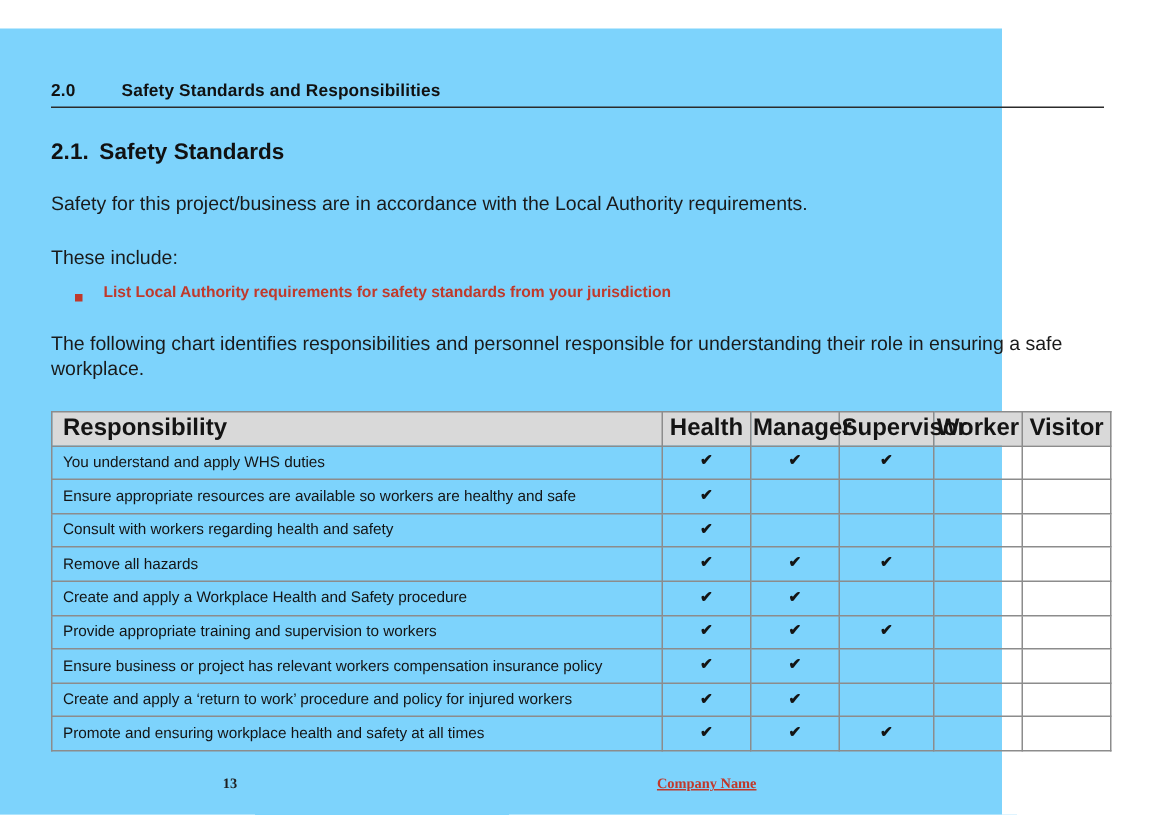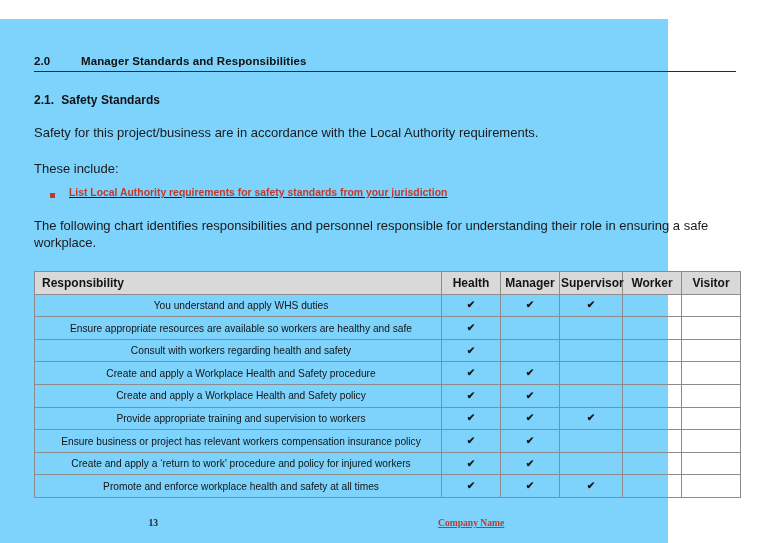--- a/index.html
+++ b/index.html
@@ -40,42 +40,41 @@
     color: #111111;
     padding-bottom: 4px;
     border-bottom: 1.4px solid #2b2b2b;
   }
   .h1-num { width: 47px; flex: none; }
   .h1-text { flex: 1; }
 
   
   .h2 {
     font-weight: bold;
-    font-size: 12px;
+    font-size: 15px;
     color: #111111;
     margin-top: 21px;
     letter-spacing: 0.05px;
   }
   .h2 .h2-num { margin-right: 7px; }
 
   .para {
     font-size: 13px;
     color: #1a1a1a;
     margin-top: 17px;
     line-height: 1.35;
   }
   .para.tight { margin-top: 18px; }
 
   
   .bullet-row {
     display: flex;
     align-items: center;
     margin-top: 9px;
     padding-left: 16px;
-    text-decoration: underline;
   }
   .bullet-mark {
     width: 5px;
     height: 5px;
     background: #c0392b;
     margin-top: 5px;
     margin-right: 14px;
     flex: none;
   }
   .bullet-text {
@@ -96,32 +95,32 @@
   table.resp th, table.resp td {
     border: 1px solid #8c8c8c;
     font-size: 10.2px;
     color: #141414;
     height: 22.6px;
     box-sizing: border-box;
   }
   table.resp thead th {
     background: #d9d9d9;
     font-weight: bold;
-    font-size: 12px;
+    font-size: 16px;
     height: 23px;
   }
   th.c-resp {
     text-align: left;
     padding-left: 7px;
     width: 407px;
   }
   th.c-role { text-align: center; width: 59px; }
   th.c-role.wide { width: 63px; }
   td.r-label {
-    text-align: center;
+    text-align: left;
     padding-left: 7px;
     white-space: nowrap;
     overflow: hidden;
   }
   td.r-check {
     text-align: center;
     font-size: 12.5px;
     font-weight: bold;
     line-height: 1;
     color: #000000;
@@ -144,21 +143,21 @@
   .f-right { flex: 0 0 33%; text-align: right; color: #c0392b; text-decoration: underline; }
 </style>
 </head>
 <body>
 
 <div class="page">
   <div class="content">
 
     <div class="h1-row">
       <span class="h1-num">2.0</span>
-      <span class="h1-text">Manager Standards and Responsibilities</span>
+      <span class="h1-text">Safety Standards and Responsibilities</span>
     </div>
 
     <div class="h2">
       <span class="h2-num">2.1.</span><span>Safety Standards</span>
     </div>
 
     <div class="para">Safety for this project/business are in accordance with the Local Authority requirements.</div>
 
     <div class="para tight">These include:</div>
 
@@ -201,36 +200,36 @@
             </tr>
             <tr>
               <td class="r-label">Consult with workers regarding health and safety</td>
               <td class="r-check c-role">✔</td>
               <td class="r-check c-role"></td>
               <td class="r-check c-role wide"></td>
               <td class="r-check c-role"></td>
               <td class="r-check c-role"></td>
             </tr>
             <tr>
+              <td class="r-label">Remove all hazards</td>
+              <td class="r-check c-role">✔</td>
+              <td class="r-check c-role">✔</td>
+              <td class="r-check c-role wide">✔</td>
+              <td class="r-check c-role"></td>
+              <td class="r-check c-role"></td>
+            </tr>
+            <tr>
               <td class="r-label">Create and apply a Workplace Health and Safety procedure</td>
               <td class="r-check c-role">✔</td>
               <td class="r-check c-role">✔</td>
               <td class="r-check c-role wide"></td>
               <td class="r-check c-role"></td>
               <td class="r-check c-role"></td>
             </tr>
             <tr>
-              <td class="r-label">Create and apply a Workplace Health and Safety policy</td>
-              <td class="r-check c-role">✔</td>
-              <td class="r-check c-role">✔</td>
-              <td class="r-check c-role wide"></td>
-              <td class="r-check c-role"></td>
-              <td class="r-check c-role"></td>
-            </tr>
-            <tr>
               <td class="r-label">Provide appropriate training and supervision to workers</td>
               <td class="r-check c-role">✔</td>
               <td class="r-check c-role">✔</td>
               <td class="r-check c-role wide">✔</td>
               <td class="r-check c-role"></td>
               <td class="r-check c-role"></td>
             </tr>
             <tr>
               <td class="r-label">Ensure business or project has relevant workers compensation insurance policy</td>
               <td class="r-check c-role">✔</td>
@@ -241,21 +240,21 @@
             </tr>
             <tr>
               <td class="r-label">Create and apply a ‘return to work’ procedure and policy for injured workers</td>
               <td class="r-check c-role">✔</td>
               <td class="r-check c-role">✔</td>
               <td class="r-check c-role wide"></td>
               <td class="r-check c-role"></td>
               <td class="r-check c-role"></td>
             </tr>
             <tr>
-              <td class="r-label">Promote and enforce workplace health and safety at all times</td>
+              <td class="r-label">Promote and ensuring workplace health and safety at all times</td>
               <td class="r-check c-role">✔</td>
               <td class="r-check c-role">✔</td>
               <td class="r-check c-role wide">✔</td>
               <td class="r-check c-role"></td>
               <td class="r-check c-role"></td>
             </tr>
           </tbody>
       </table>
     </div>
 

